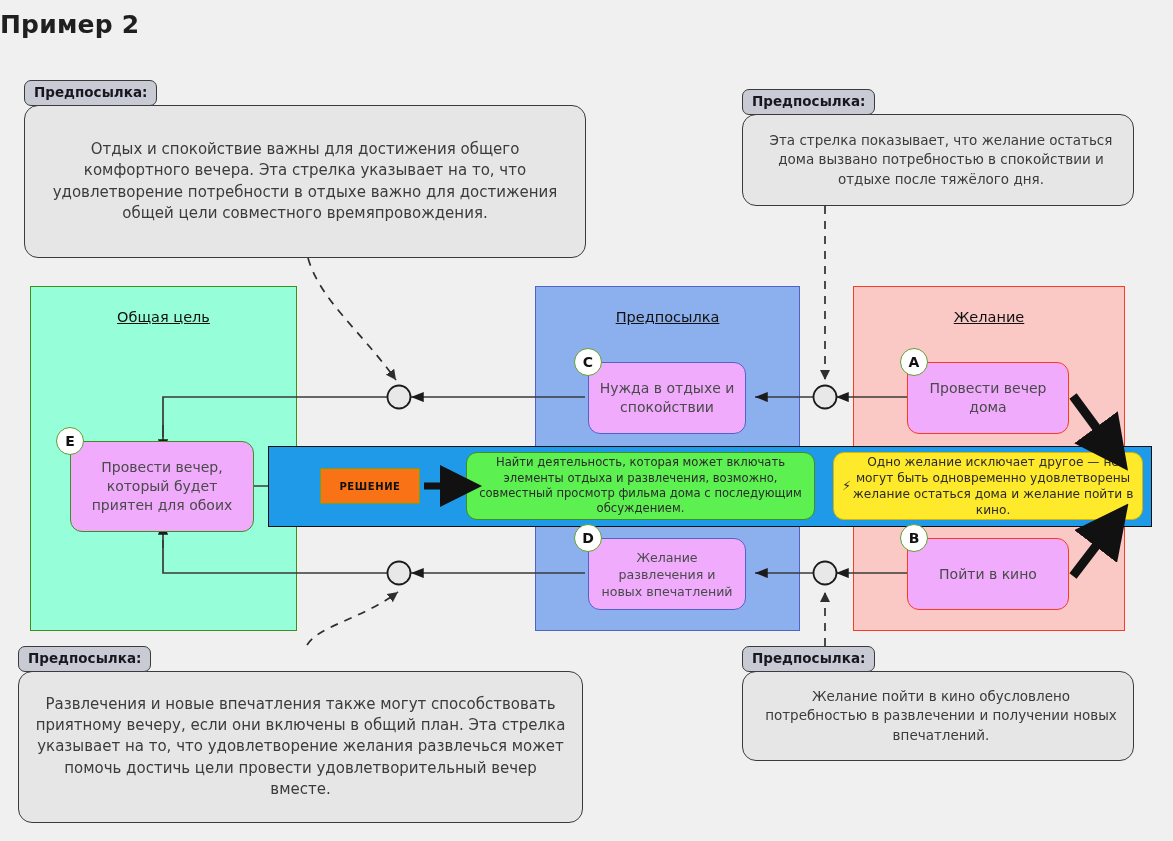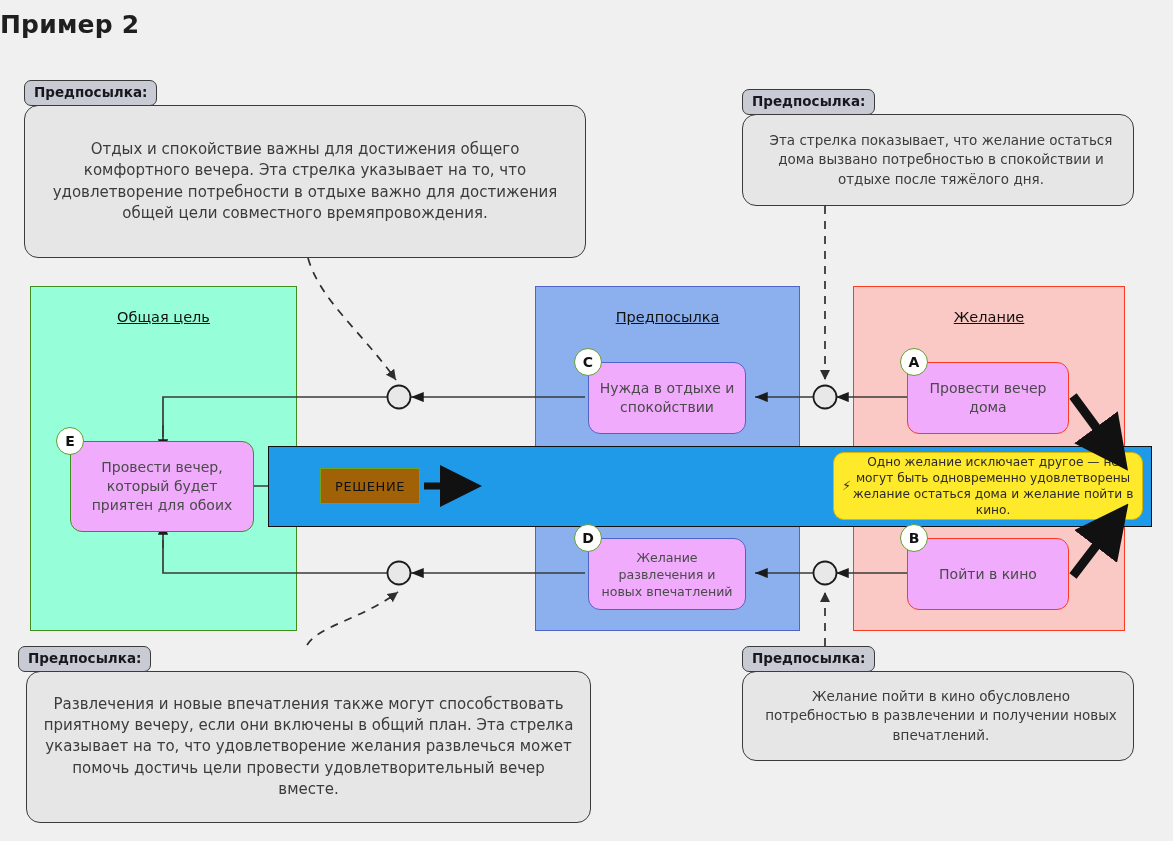--- a/index.html
+++ b/index.html
@@ -61,23 +61,23 @@
     background:#fff;border:1.7px solid #5e9e2e;
     display:flex;align-items:center;justify-content:center;
     font-size:14px;font-weight:bold;color:#111;z-index:8;
   }
 
   
   #band{
     background:#1f9ae8;border:1.6px solid #111;z-index:7;
   }
   #solution-chip{
-    background:#a16207;border:1.6px solid #6aa428;
-    display:flex;align-items:center;justify-content:center;
-    font-size:13px;font-weight:normal;color:#111;letter-spacing:.6px;
+    background:#f97316;border:1.6px solid #6aa428;
+    display:flex;align-items:center;justify-content:center;
+    font-size:10px;font-weight:bold;color:#111;letter-spacing:.6px;
     z-index:9;
   }
   #solution-text{
     background:#5cf050;border:1.6px solid #3f8f1e;border-radius:11px;
     display:flex;align-items:center;justify-content:center;
     text-align:center;color:#2b2b2b;font-size:11.6px;line-height:1.32;
     padding:5px 8px;z-index:9;
   }
   #conflict-text{
     background:#ffe92b;border:1.6px solid #d9b400;border-radius:11px;
@@ -115,21 +115,21 @@
     <path d="M825,646 L825,592" fill="none" stroke="#2e2e2e" stroke-width="1.7" stroke-dasharray="8,7" marker-end="url(#dashArrow)"></path>
   </svg>
 
   <div class="abs premise-tab" style="left:24px;top:80px;">Предпосылка:</div>
   <div class="abs premise-body" style="left:24px;top:105px;width:562px;height:153px;">Отдых и спокойствие важны для достижения общего комфортного вечера. Эта стрелка указывает на то, что удовлетворение потребности в отдыхе важно для достижения общей цели совместного времяпровождения.</div>
 
   <div class="abs premise-tab" style="left:742px;top:89px;">Предпосылка:</div>
   <div class="abs premise-body small" style="left:742px;top:114px;width:392px;height:92px;">Эта стрелка показывает, что желание остаться дома вызвано потребностью в спокойствии и отдыхе после тяжёлого дня.</div>
 
   <div class="abs premise-tab" style="left:18px;top:646px;">Предпосылка:</div>
-  <div class="abs premise-body" style="left:18px;top:671px;width:565px;height:152px;margin-left:8px;">Развлечения и новые впечатления также могут способствовать приятному вечеру, если они включены в общий план. Эта стрелка указывает на то, что удовлетворение желания развлечься может помочь достичь цели провести удовлетворительный вечер вместе.</div>
+  <div class="abs premise-body" style="left:18px;top:671px;width:565px;height:152px;">Развлечения и новые впечатления также могут способствовать приятному вечеру, если они включены в общий план. Эта стрелка указывает на то, что удовлетворение желания развлечься может помочь достичь цели провести удовлетворительный вечер вместе.</div>
 
   <div class="abs premise-tab" style="left:742px;top:646px;">Предпосылка:</div>
   <div class="abs premise-body small" style="left:742px;top:671px;width:392px;height:90px;">Желание пойти в кино обусловлено потребностью в развлечении и получении новых впечатлений.</div>
 
   <div class="abs col" id="col-goal" style="left:30px;top:286px;width:267px;height:345px;">
     <div class="col-title">Общая цель</div>
   </div>
 
   <div class="abs col" id="col-need" style="left:535px;top:286px;width:265px;height:345px;">
     <div class="col-title">Предпосылка</div>
@@ -188,20 +188,21 @@
   <div class="abs badge" style="left:900px;top:348px;">A</div>
   <div class="abs node d" style="left:907px;top:362px;width:162px;height:72px;">Провести вечер дома</div>
 
   <div class="abs badge" style="left:900px;top:524px;">B</div>
   <div class="abs node d" style="left:907px;top:538px;width:162px;height:72px;">Пойти в кино</div>
 
   <div class="abs" id="band" style="left:268px;top:446px;width:884px;height:81px;"></div>
 
   <div class="abs" id="solution-chip" style="left:320px;top:468px;width:100px;height:36px;">РЕШЕНИЕ</div>
 
+  <div class="abs" id="solution-text" style="left:466px;top:452px;width:349px;height:68px;">Найти деятельность, которая может включать элементы отдыха и развлечения, возможно, совместный просмотр фильма дома с последующим обсуждением.</div>
 
   <div class="abs" id="conflict-text" style="left:833px;top:452px;width:310px;height:68px;">
     <span class="bolt">⚡</span>
       <span>Одно желание исключает другое — не могут быть одновременно удовлетворены желание остаться дома и желание пойти в кино.</span>
   </div>
 
   <svg class="layer" id="thick-layer">
     <defs>
       <marker id="thickAh" markerWidth="6" markerHeight="6" refX="3" refY="3" orient="auto">
         <path d="M0,0 L6,3 L0,6 z" fill="#111"></path>

